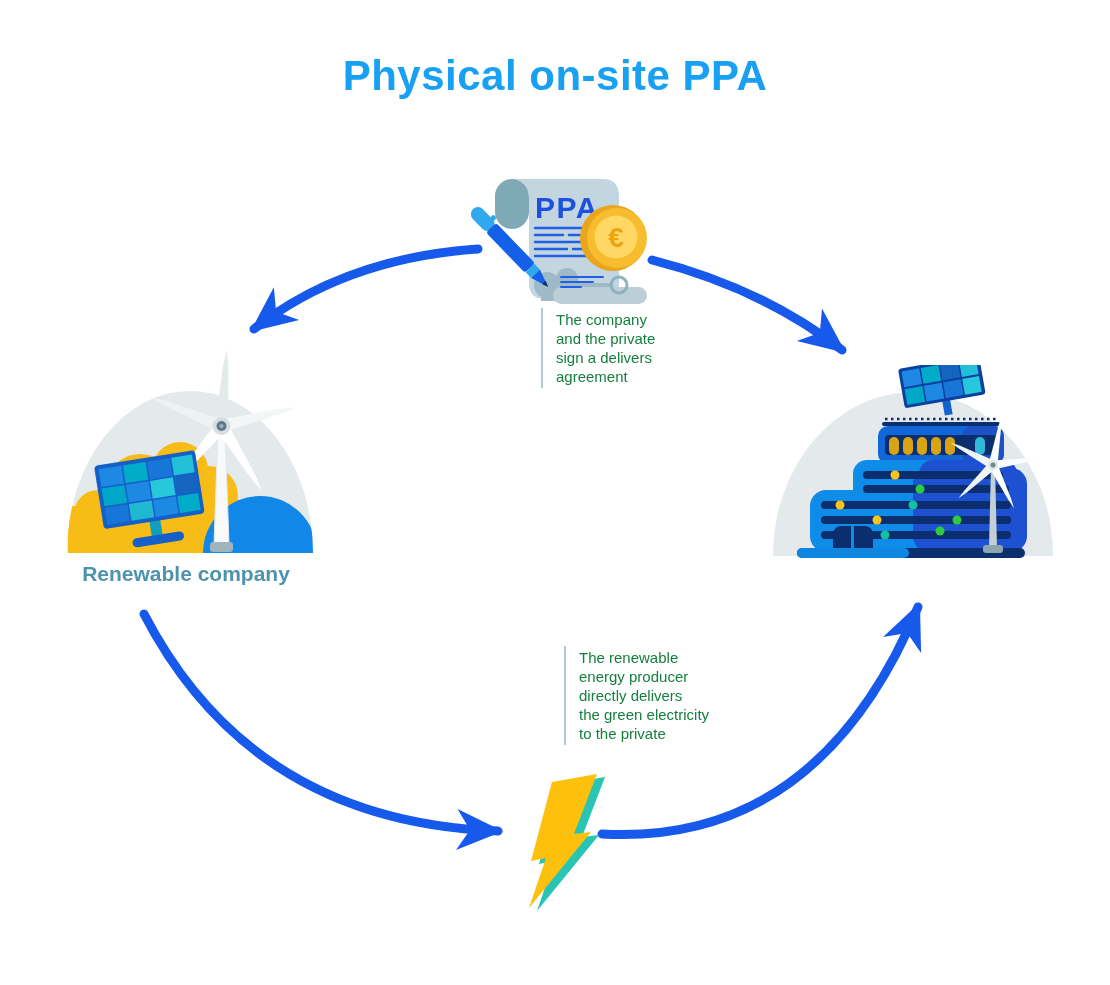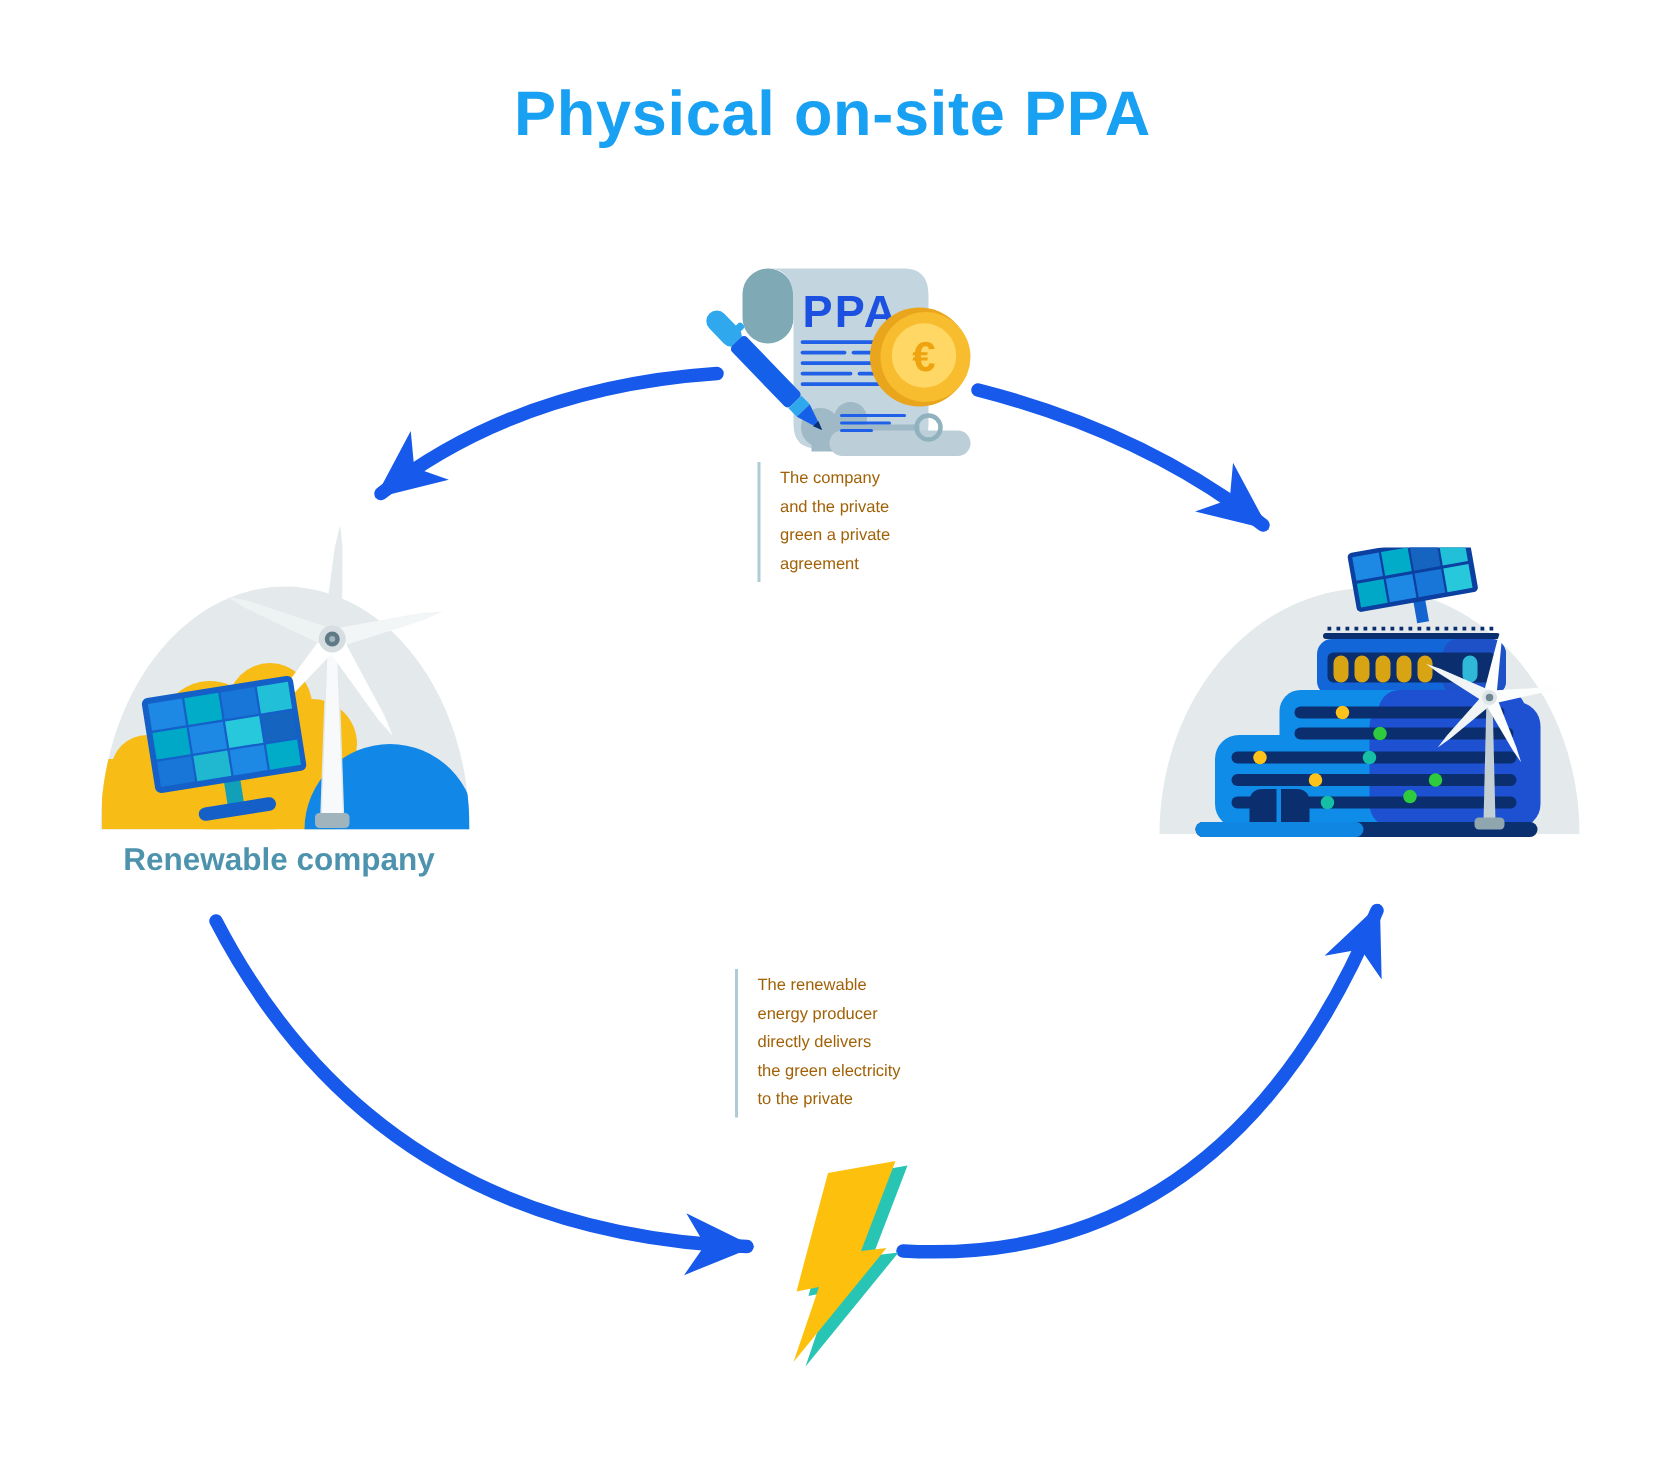--- a/index.html
+++ b/index.html
@@ -8,25 +8,26 @@
     background:#ffffff;overflow:hidden;
     font-family:"Liberation Sans", sans-serif;
   }
   .title{
     position:absolute;top:52px;left:0;width:100%;
     text-align:center;font-size:42px;font-weight:800;
     letter-spacing:.5px;color:#18A0F2;
   }
   .caption{
     position:absolute;border-left:2px solid #AECBD6;
-    padding:2px 0 2px 13px;font-size:11px;line-height:19px;
-    color:#a16207;
+    padding:2px 0 2px 13px;font-size:15px;line-height:19px;
+    color:#15803d;
+    margin-left:36px;
   }
   .caption-sign{left:505px;top:308px;}
-  .caption-deliver{left:490px;top:646px;}
+  .caption-deliver{left:528px;top:646px;}
   .node-label{
     position:absolute;text-align:center;font-weight:bold;
     font-size:21px;line-height:25px;color:#4E93AE;
   }
   .label-producer{left:56px;top:561px;width:260px;}
   .label-company{left:820px;top:563px;width:200px;}
   .abs{position:absolute;}
 </style>
 </head>
 <body>
@@ -91,21 +92,21 @@
       <rect x="26" y="-7" width="56" height="14" rx="3" fill="#1560E8"></rect>
       <rect x="82" y="-6" width="8" height="12" fill="#2FA8EE"></rect>
       <polygon points="90,-6 108,0 90,6" fill="#1560E8"></polygon>
       <polygon points="102,-2.5 108,0 102,2.5" fill="#0A3070"></polygon>
     </g>
   </svg>
 
   <div class="caption caption-sign">
     <div>The company</div>
     <div>and the private</div>
-    <div>green a private</div>
+    <div>sign a delivers</div>
     <div>agreement</div>
   </div>
 
   <svg class="abs" style="left:60px;top:338px;" width="260" height="225" viewBox="0 0 260 225">
     <defs>
       <clipPath id="domeClipL">
           <path d="M 7 215 A 123 162 0 0 1 253 215 Z"></path>
         </clipPath>
       <path id="bladeL" d="M 0 -6.5 L 62 -2.5 L 76 0 L 62 2.5 L 0 6.5 Z"></path>
       <path id="bladeS" d="M 0 -4.5 L 38 -1.5 L 48 0 L 38 1.5 L 0 4.5 Z"></path>

